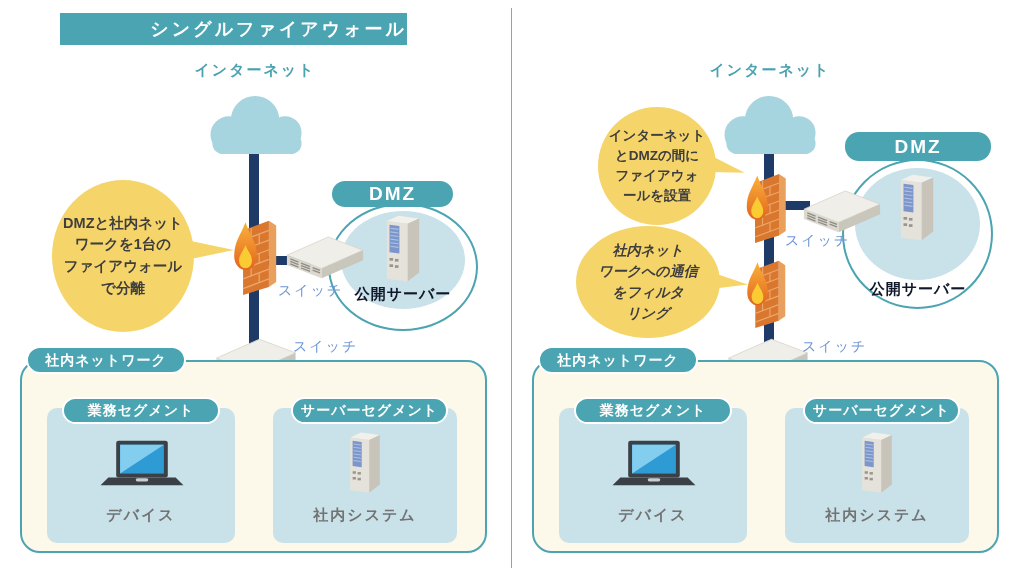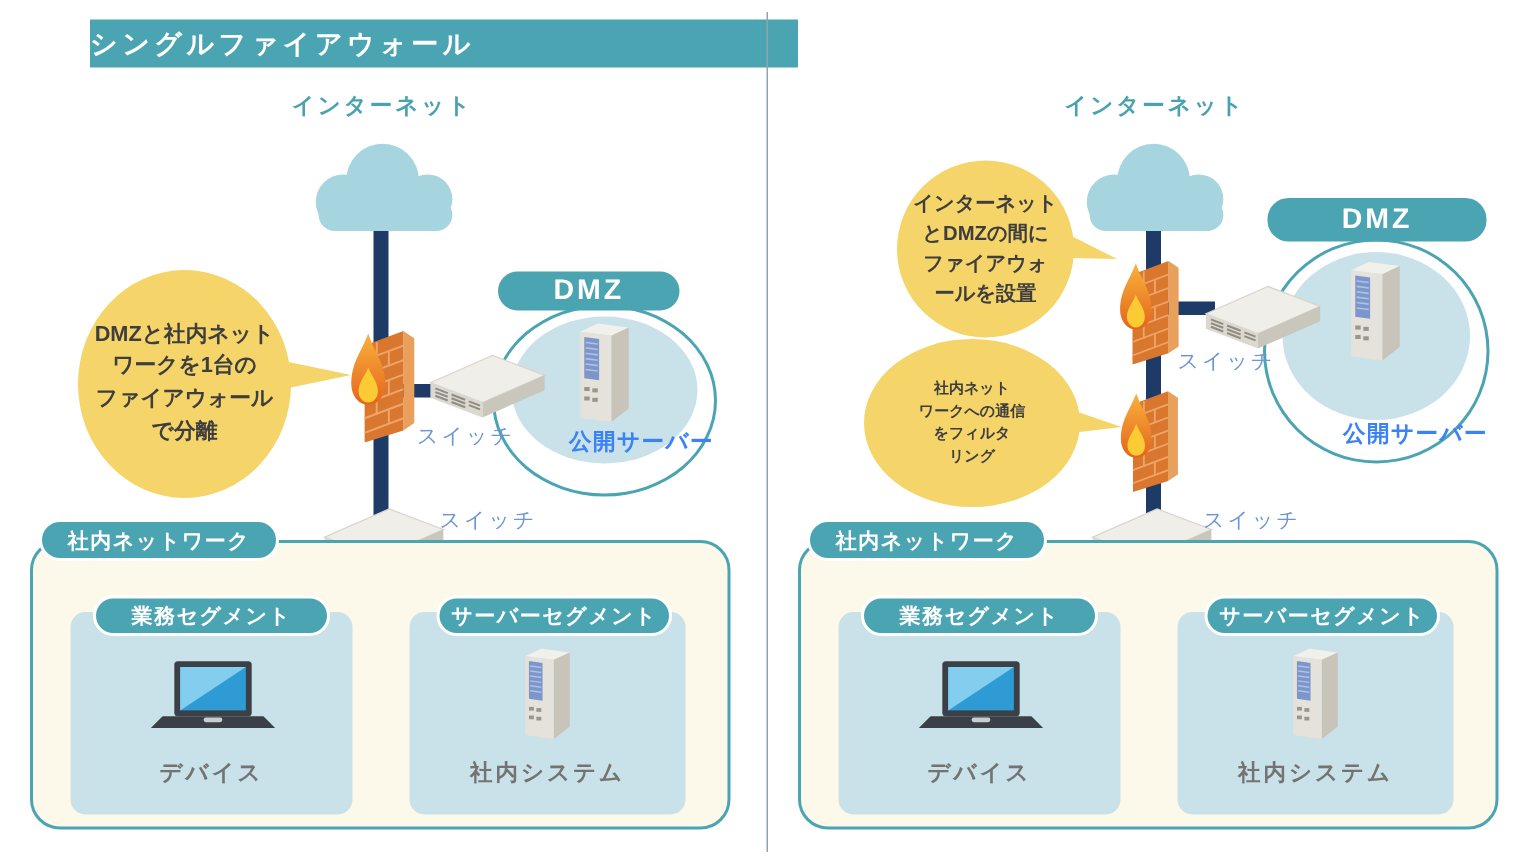--- a/index.html
+++ b/index.html
@@ -3,35 +3,35 @@
 <meta charset="utf-8">
 <style>
   * { margin:0; padding:0; box-sizing:border-box; }
   html,body { width:1024px; height:576px; }
   body { font-family:"Liberation Sans","DejaVu Sans",sans-serif; background:#ffffff; position:relative; overflow:hidden; }
   .stage { position:absolute; left:0; top:0; width:1024px; height:576px; background:#fff; }
   .panel { position:absolute; top:0; width:512px; height:576px; }
   .panel.left { left:0; } .panel.right { left:512px; }
   .divider { position:absolute; left:511px; top:8px; width:1px; height:560px; background:#8fa3b0; }
 
-  .title-bar { position:absolute; left:60px; top:13px; width:472px; height:32px; background:#4ba4b2;
-    color:#fff; font-weight:bold; font-size:18px; letter-spacing:3px; text-align:left; line-height:32px; }
+  .title-bar { position:absolute; left:60px; top:13px; width:347px; height:32px; background:#4ba4b2;
+    color:#fff; font-weight:bold; font-size:18px; letter-spacing:3px; text-align:right; line-height:32px; }
 
   .internet-label { position:absolute; top:61px; width:160px; text-align:center; color:#4aa2b0;
     font-weight:bold; font-size:15px; letter-spacing:2px; }
 
   .icon { position:absolute; display:block; }
   .vline { position:absolute; width:10px; background:#1e3a66; z-index:1; }
   .hline { position:absolute; height:9px; background:#1e3a66; z-index:1; }
 
   .dmz-outer { position:absolute; border-radius:50%; background:#ffffff; border:2.5px solid #4ba4b2; z-index:1; }
   .dmz-inner { position:absolute; border-radius:50%; background:#c9e1e8; z-index:1; }
   .dmz-pill { position:absolute; background:#4ba4b2; border-radius:14px; color:#fff; font-weight:bold;
     font-size:19px; text-align:center; letter-spacing:2px; z-index:2; }
-  .blue-label { position:absolute; color:#3b82f6; font-weight:bold; font-size:15px; text-align:right;
+  .blue-label { position:absolute; color:#0f172a; font-weight:bold; font-size:15px; text-align:center;
     letter-spacing:1px; z-index:3; }
   .switch-label { position:absolute; color:#6b95d3; font-weight:normal; font-size:14px; letter-spacing:2px; z-index:3; }
 
   .bubble { position:absolute; background:#f5d469; border-radius:50%; z-index:4;
     display:flex; align-items:center; justify-content:center; text-align:center;
     color:#3e3e3e; font-weight:bold; white-space:pre-line; line-height:1.5; }
   .bubble-tail { position:absolute; width:0; height:0; z-index:3;
     border-top:10px solid transparent; border-bottom:10px solid transparent; border-left:48px solid #f5d469;
     transform-origin:left center; }
 
@@ -199,21 +199,21 @@
         <use href="#sym-switch"></use>
       </svg>
     <div class="switch-label" style="left:290px; top:338px;">スイッチ</div>
 
     <div class="bubble-tail" style="left:190px; top:152px; transform:rotate(14deg); border-left-width:44px;"></div>
     <div class="bubble" style="left:86px; top:107px; width:118px; height:118px; font-size:13.5px;">インターネット
 とDMZの間に
 ファイアウォ
 ールを設置</div>
     <div class="bubble-tail" style="left:192px; top:270px; transform:rotate(6deg); border-left-width:44px;"></div>
-    <div class="bubble" style="left:64px; top:226px; width:144px; height:112px; font-size:10px;">社内ネット
+    <div class="bubble" style="left:64px; top:226px; width:144px; height:112px; font-size:14px;font-style:italic;">社内ネット
 ワークへの通信
 をフィルタ
 リング</div>
 
     <div class="lan-box"></div>
     <div class="lan-pill">社内ネットワーク</div>
 
     <div class="seg-box" style="left:47px; width:188px;"></div>
     <div class="seg-pill" style="left:62px; width:158px;">業務セグメント</div>
     <svg class="icon" style="left:99px; top:437px; width:86px; height:56px; z-index:3;">

